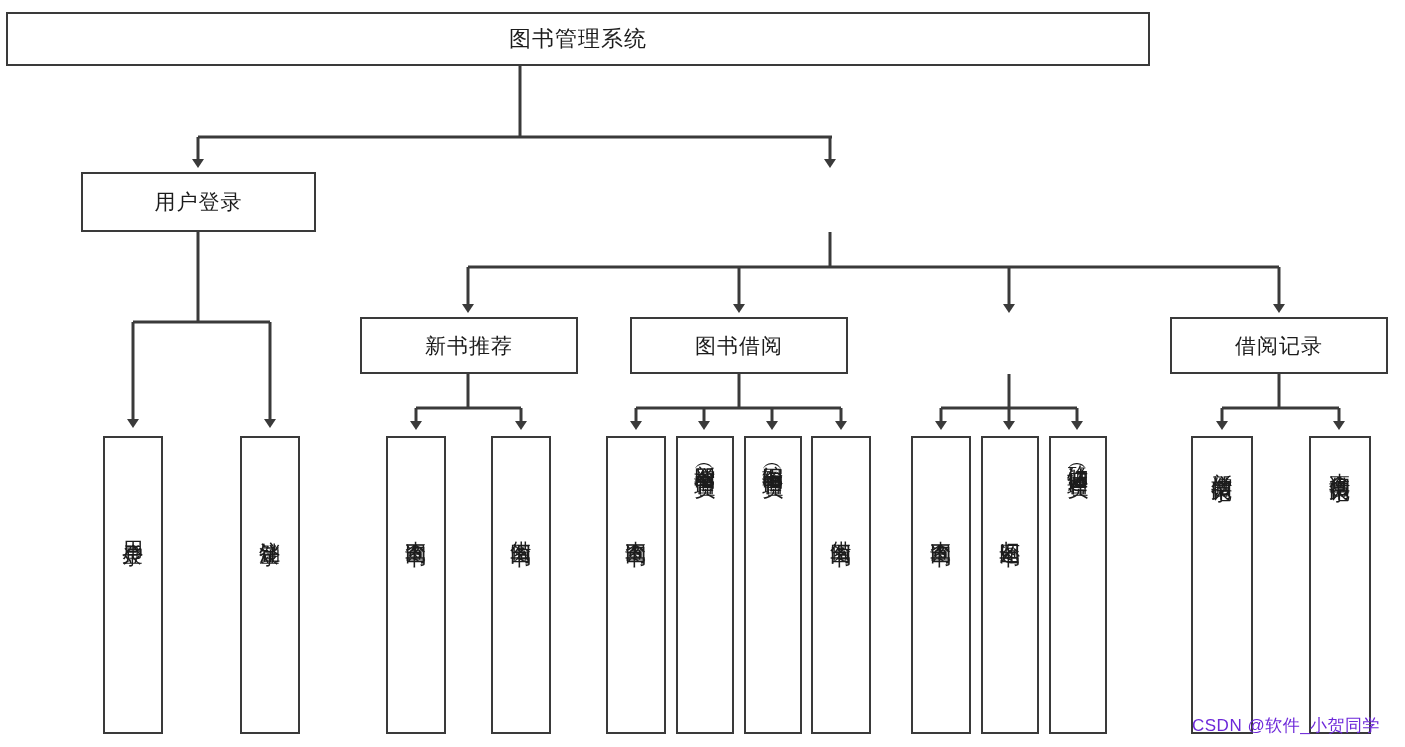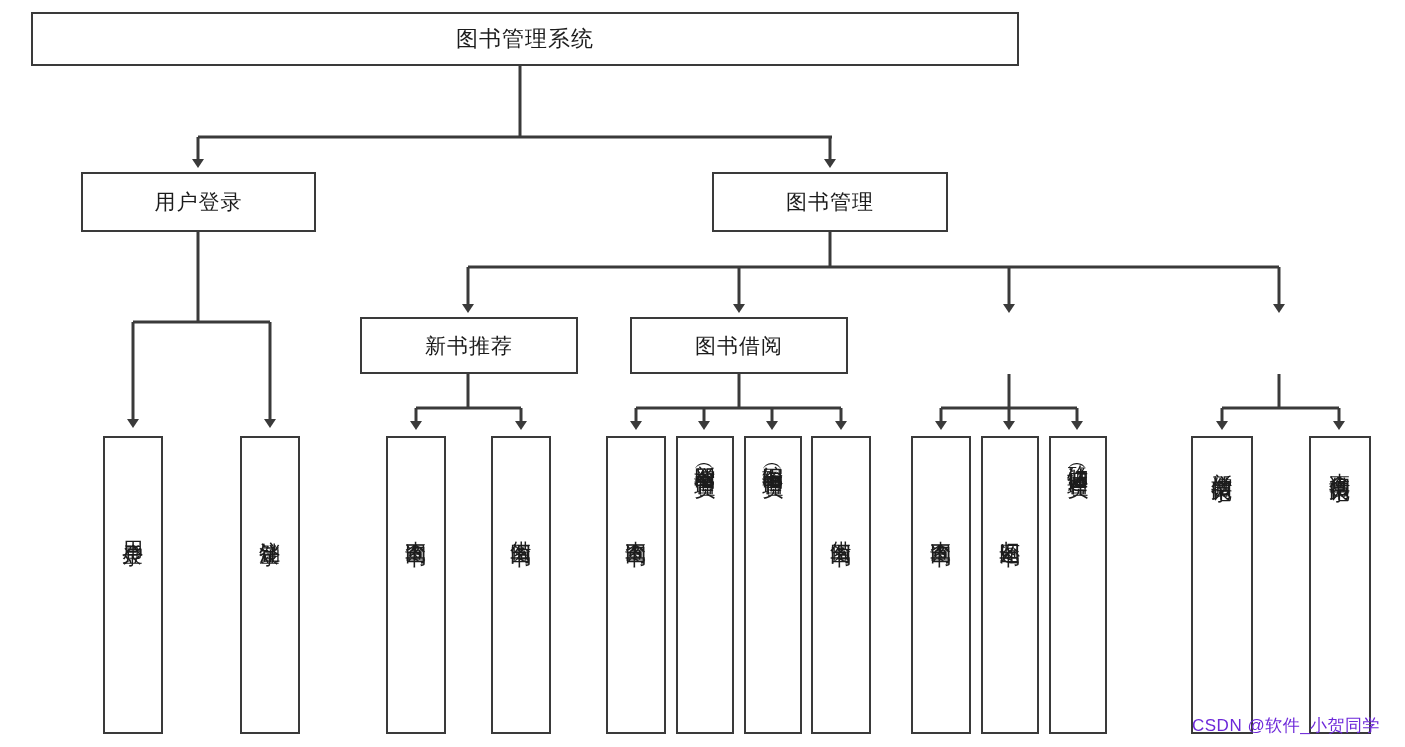--- a/index.html
+++ b/index.html
@@ -116,36 +116,36 @@
       <path d="M1009,408 L1009,422" marker-end="url(#arrow)"></path>
       <path d="M1077,408 L1077,422" marker-end="url(#arrow)"></path>
 
       <path d="M1279,374 L1279,408"></path>
       <path d="M1222,408 L1339,408"></path>
       <path d="M1222,408 L1222,422" marker-end="url(#arrow)"></path>
       <path d="M1339,408 L1339,422" marker-end="url(#arrow)"></path>
     </g>
   </svg>
 
-  <div class="node horiz root" style="left:31px; top:12px; width:988px; height:54px;">
+  <div class="node horiz root" style="left:6px; top:12px; width:1144px; height:54px;">
     <span>图书管理系统</span>
   </div>
 
   <div class="node horiz" style="left:81px; top:172px; width:235px; height:60px;">
     <span>用户登录</span>
-  </div>
-  <div class="node horiz" style="left:712px; top:172px; width:236px; height:60px;">
-    <span>图书管理</span>
   </div>
 
   <div class="node horiz" style="left:360px; top:317px; width:218px; height:57px;">
     <span>新书推荐</span>
   </div>
   <div class="node horiz" style="left:630px; top:317px; width:218px; height:57px;">
     <span>图书借阅</span>
+  </div>
+  <div class="node horiz" style="left:1170px; top:317px; width:218px; height:57px;">
+    <span>借阅记录</span>
   </div>
 
   <div class="node leaf leaf-short" style="left:103px; top:436px; width:60px; height:298px;">
     <span class="vtext">用户登录</span>
   </div>
   <div class="node leaf leaf-short" style="left:240px; top:436px; width:60px; height:298px;">
     <span class="vtext">注销登录</span>
   </div>
 
   <div class="node leaf leaf-short" style="left:386px; top:436px; width:60px; height:298px;">

